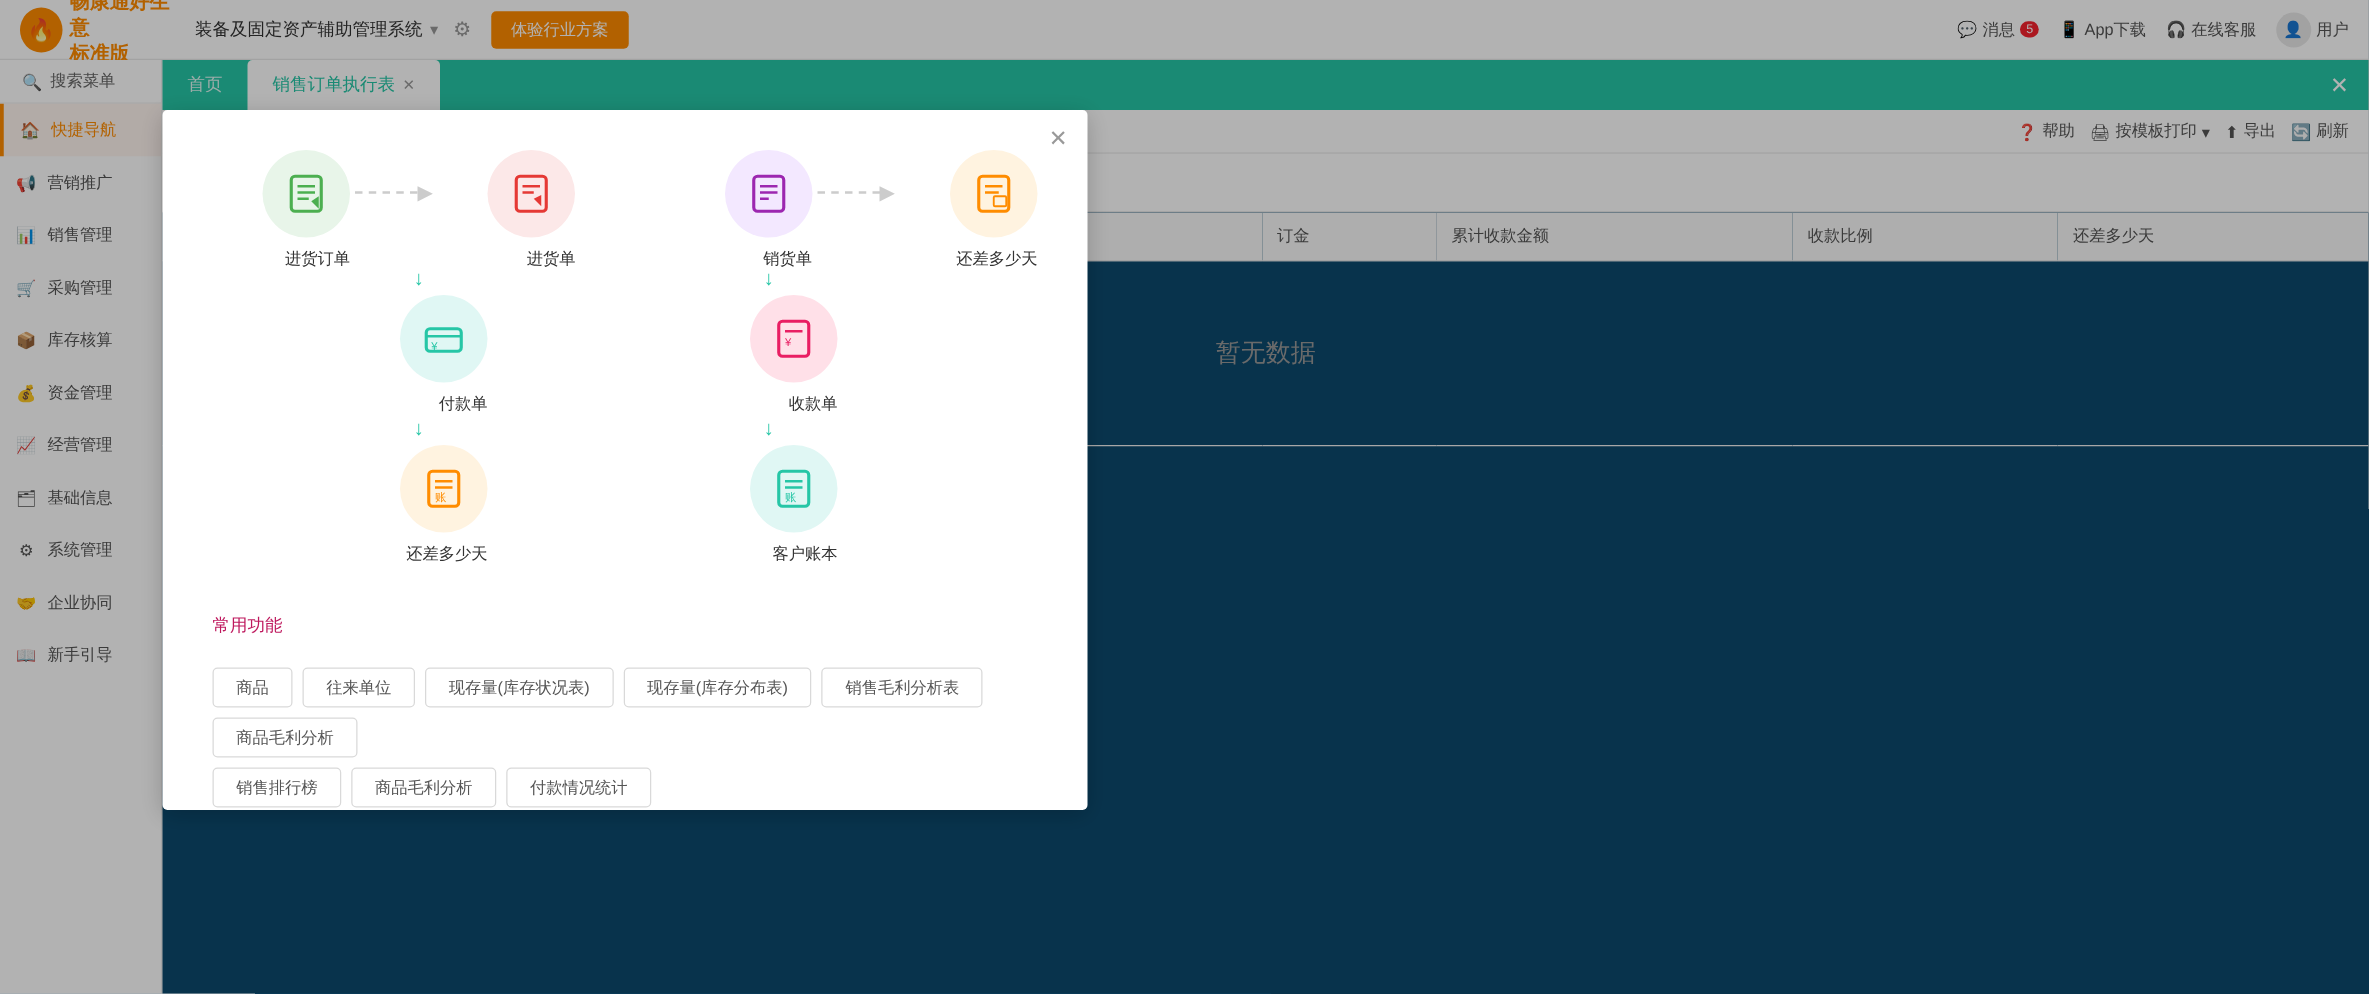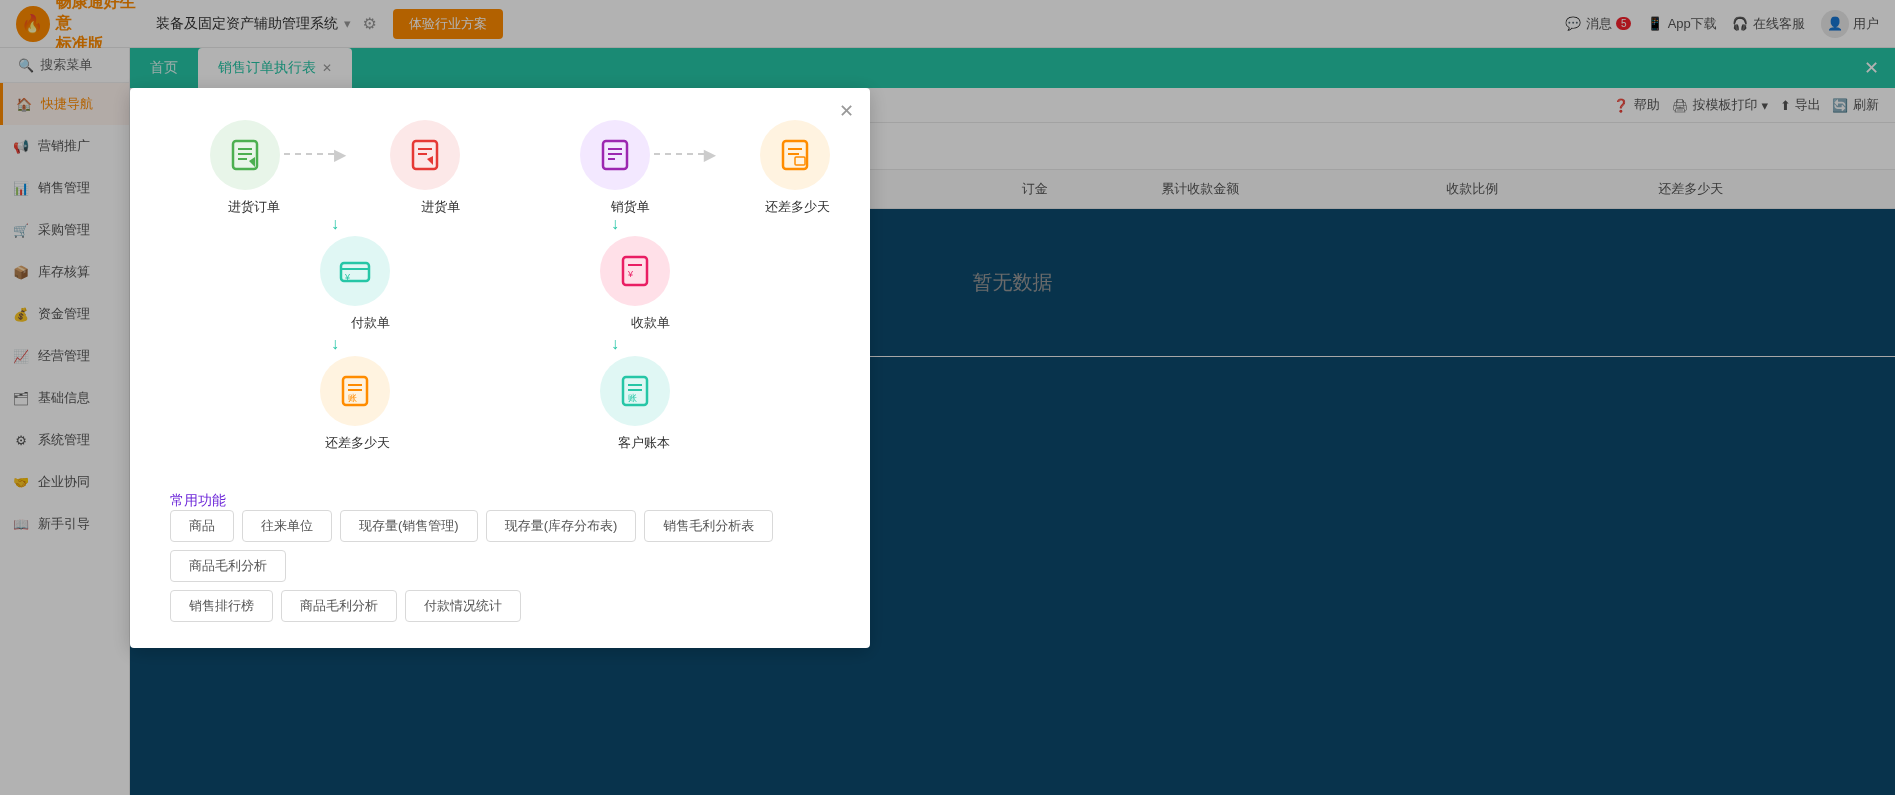--- a/index.html
+++ b/index.html
@@ -74,21 +74,21 @@
     
     .circle-green { background: #e8f5e9; }
     .circle-red { background: #fce8e8; }
     .circle-purple { background: #f3e8ff; }
     .circle-orange { background: #fff3e0; }
     .circle-teal { background: #e0f7f4; }
     .circle-pink { background: #ffe0e8; }
 
     
     .common-func { padding: 16px 40px; }
-    .common-func-title { font-size: 14px; color: #6d28d9; margin-bottom: 0; }
+    .common-func-title { font-size: 14px; color: #be185d; margin-bottom: 24px; }
     .func-buttons { display: flex; flex-wrap: wrap; gap: 8px; margin-bottom: 8px; }
     .func-btn { border: 1px solid #d9d9d9; background: white; padding: 6px 18px; border-radius: 4px; cursor: pointer; font-size: 13px; color: #555; }
   </style>
 </head>
 <body>
 
 <div class="app-container">
 
   <div class="top-bar">
     <div class="logo-area">
@@ -379,21 +379,21 @@
           </div>
         </div>
       </div>
     </div>
 
     <div class="common-func">
       <div class="common-func-title">常用功能</div>
       <div class="func-buttons">
         <button class="func-btn">商品</button>
         <button class="func-btn">往来单位</button>
-        <button class="func-btn">现存量(销售管理)</button>
+        <button class="func-btn">现存量(库存状况表)</button>
         <button class="func-btn">现存量(库存分布表)</button>
         <button class="func-btn">销售毛利分析表</button>
         <button class="func-btn">商品毛利分析</button>
       </div>
       <div class="func-buttons">
         <button class="func-btn">销售排行榜</button>
         <button class="func-btn">商品毛利分析</button>
         <button class="func-btn">付款情况统计</button>
       </div>
     </div>

